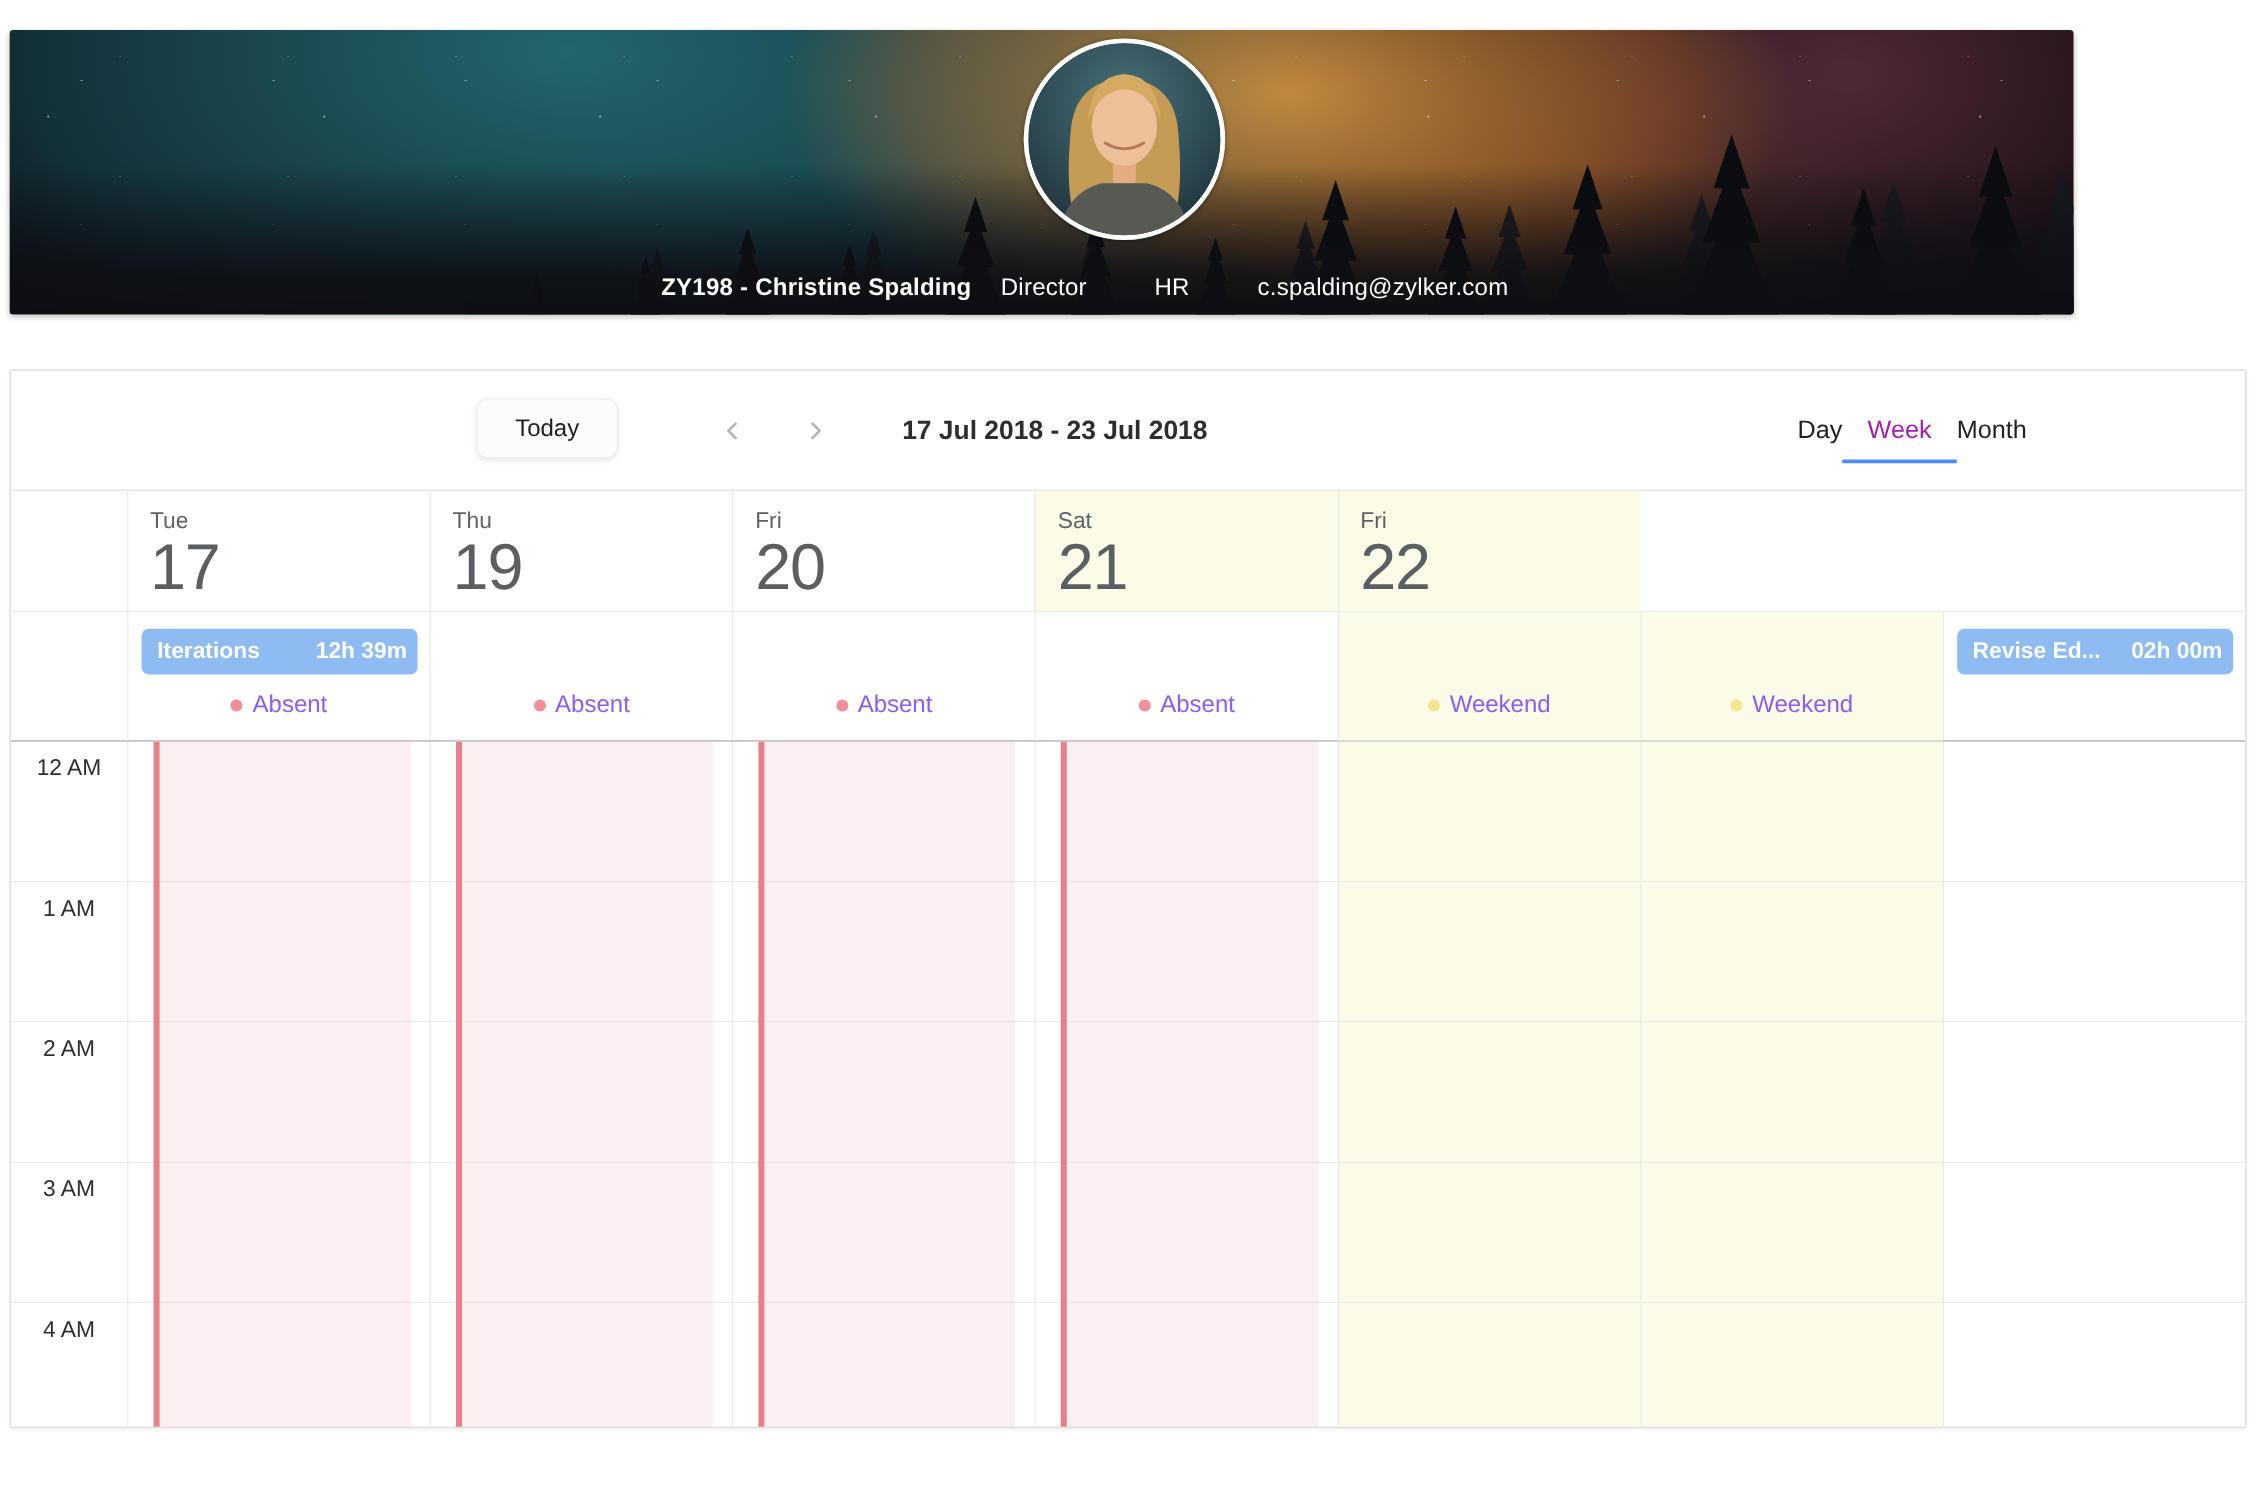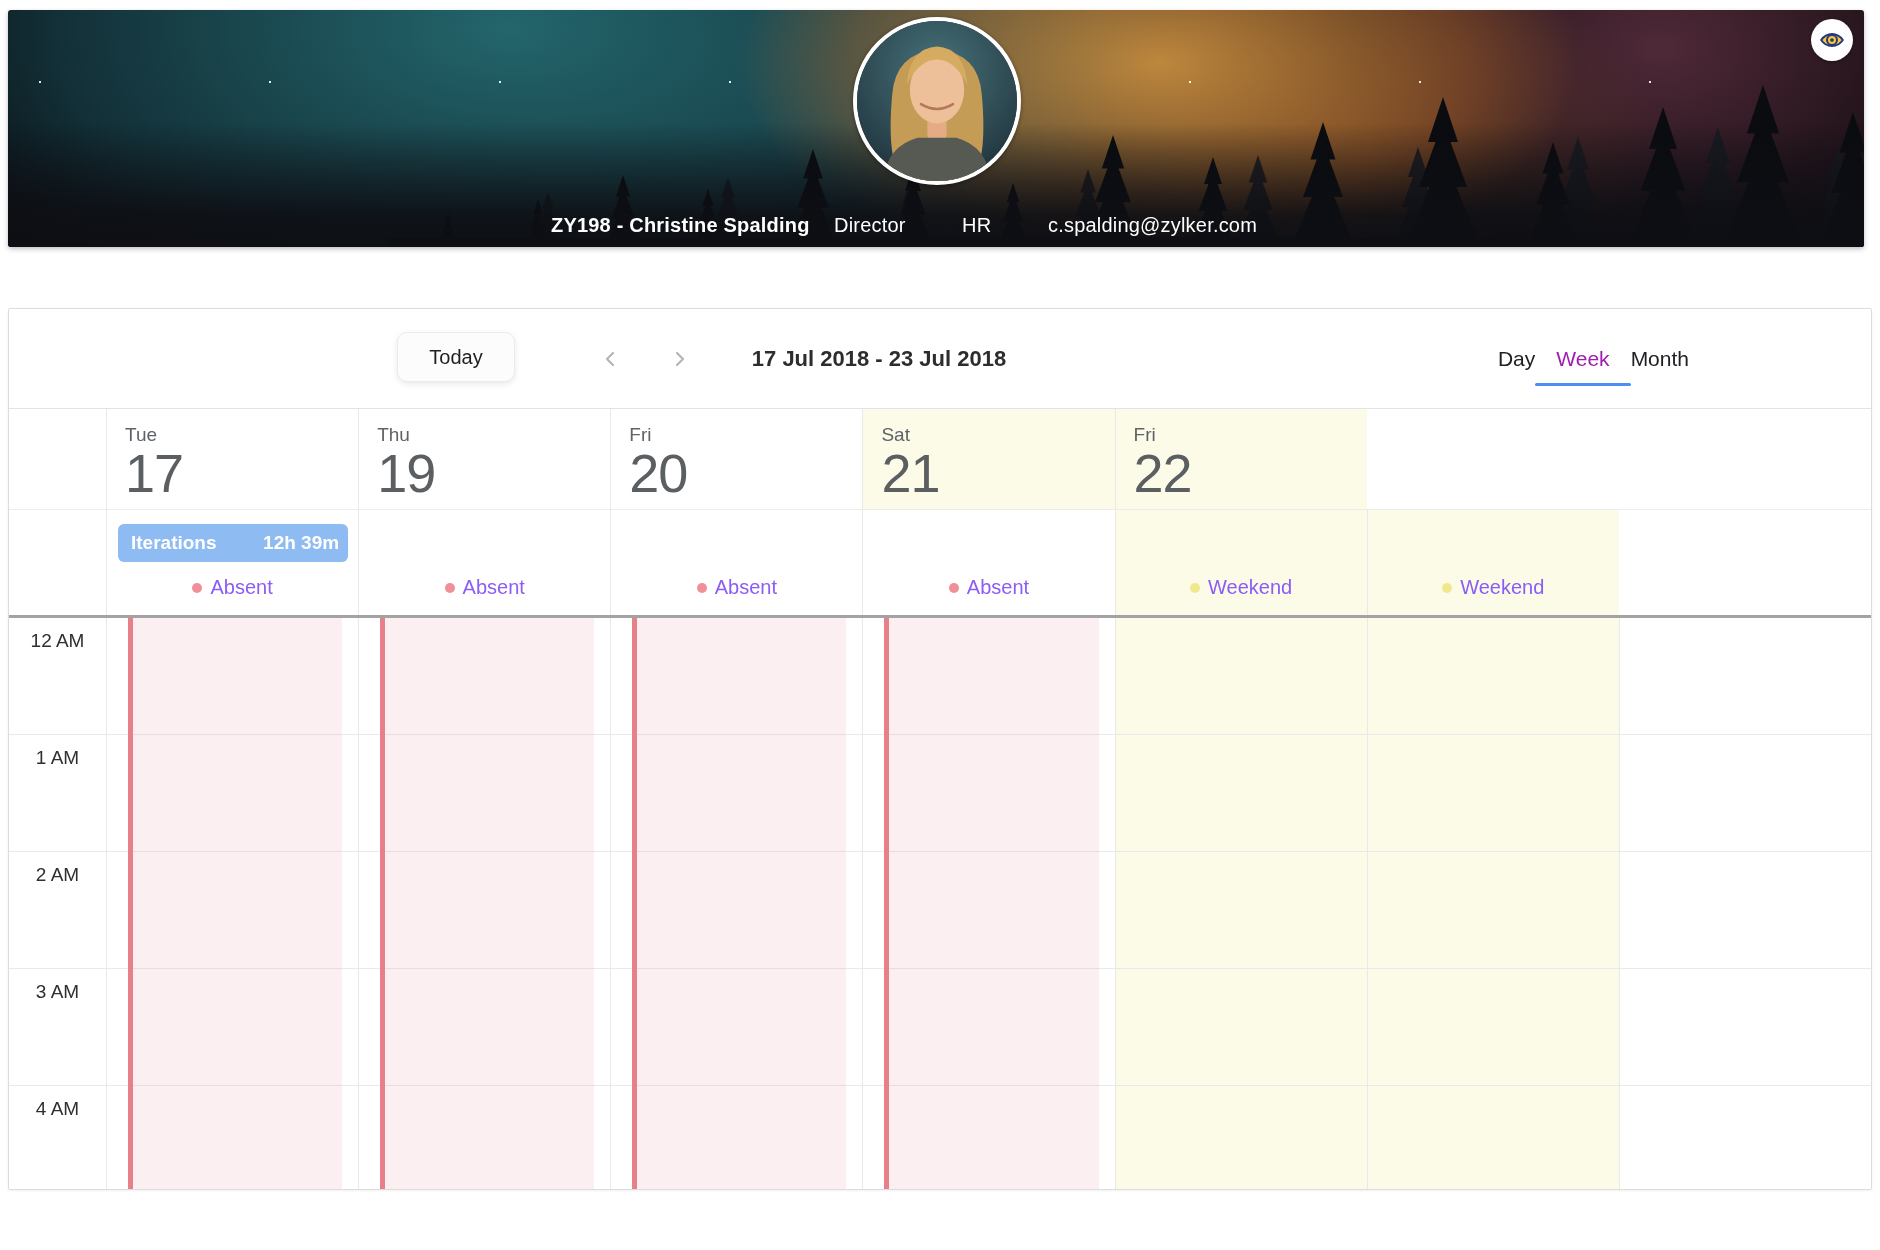--- a/index.html
+++ b/index.html
@@ -1,20 +1,20 @@
 <!DOCTYPE html>
 <html><head>
 <meta charset="utf-8">
 <style>
   * { margin:0; padding:0; box-sizing:border-box; }
   html,body { width:1880px; height:1250px; background:#ffffff;
     font-family:"Liberation Sans", sans-serif; position:relative; overflow:hidden; }
 
   
-  .banner { position:absolute; left:8px; top:10px; width:1856px; height:237px;
+  .banner { position:absolute; left:8px; top:25px; width:1720px; height:237px;
     border-radius:3px; overflow:hidden; background-color:#0c1016;
     background-image:
       radial-gradient(ellipse 560px 300px at 62% 22%, rgba(235,165,70,.78), rgba(190,110,45,.38) 55%, transparent 75%),
       radial-gradient(ellipse 430px 290px at 73% 62%, rgba(150,85,40,.45), transparent 70%),
       radial-gradient(ellipse 430px 300px at 89% 16%, rgba(128,62,84,.55), transparent 72%),
       radial-gradient(ellipse 820px 430px at 27% 8%, rgba(36,106,112,.95), rgba(26,76,86,.55) 55%, transparent 78%),
       radial-gradient(ellipse 520px 310px at 46% 42%, rgba(28,86,94,.5), transparent 75%),
       linear-gradient(100deg, #0a0d12, #0d1219 30%, #0c1116 55%, #151015 78%, #140d12 100%);
     box-shadow:0 2px 5px rgba(0,0,0,.25); }
   .stars { position:absolute; inset:0;
@@ -66,21 +66,21 @@
   .view.active::after { content:''; position:absolute; left:-21px; right:-21px; bottom:-15px;
     height:3px; background:#4c8df6; border-radius:2px; }
 
   .header-row { display:grid; grid-template-columns:97px repeat(7,1fr); height:101px;
     border-bottom:1px solid #ececec; }
   .hcell { border-left:1px solid #e9e9e9; padding:14px 0 0 18px; }
   .day-name { font-size:19px; color:#5f6368; line-height:24px; }
   .day-num { font-size:54px; color:#5c5f62; line-height:52px; letter-spacing:-1px; }
 
   .badge-row { display:grid; grid-template-columns:97px repeat(7,1fr); height:108px;
-    border-bottom:3px solid #a3a3a3; }
+    border-bottom:1px solid #a3a3a3; }
   .bcell { position:relative; border-left:1px solid #e9e9e9; }
   .evt-badge { position:absolute; top:14px; left:11px; right:10px; height:38px;
     background:#8dbbf2; border-radius:6px; display:flex; align-items:center;
     justify-content:space-between; padding:0 9px 0 13px; color:#fff; font-size:19px;
     font-weight:bold; cursor:pointer; }
   .evt-title { white-space:nowrap; overflow:hidden; }
   .evt-dur { white-space:nowrap; margin-left:8px; }
   .status { position:absolute; top:66px; left:0; right:0; display:flex; align-items:center;
     justify-content:center; gap:8px; font-size:20px; font-weight:500; color:#8b5cf6; }
   .status-dot { width:10px; height:10px; border-radius:50%; }
@@ -253,20 +253,26 @@
           <span class="status-dot"></span>
           <span>Weekend</span>
         </div>
       </div>
       <div class="bcell weekend weekend-bg">
         <div class="status">
           <span class="status-dot"></span>
           <span>Weekend</span>
         </div>
       </div>
+      <div class="bcell workday">
+        <div class="evt-badge">
+          <span class="evt-title">Revise Ed...</span>
+          <span class="evt-dur">02h 00m</span>
+        </div>
+      </div>
     </div>
 
   <div class="grid" id="grid">
     <div class="gutter" id="gutter">
         <div class="hour-label" style="top: 12px;">12 AM</div>
         <div class="hour-label" style="top: 129px;">1 AM</div>
         <div class="hour-label" style="top: 246px;">2 AM</div>
         <div class="hour-label" style="top: 363px;">3 AM</div>
         <div class="hour-label" style="top: 480px;">4 AM</div>
       </div>

